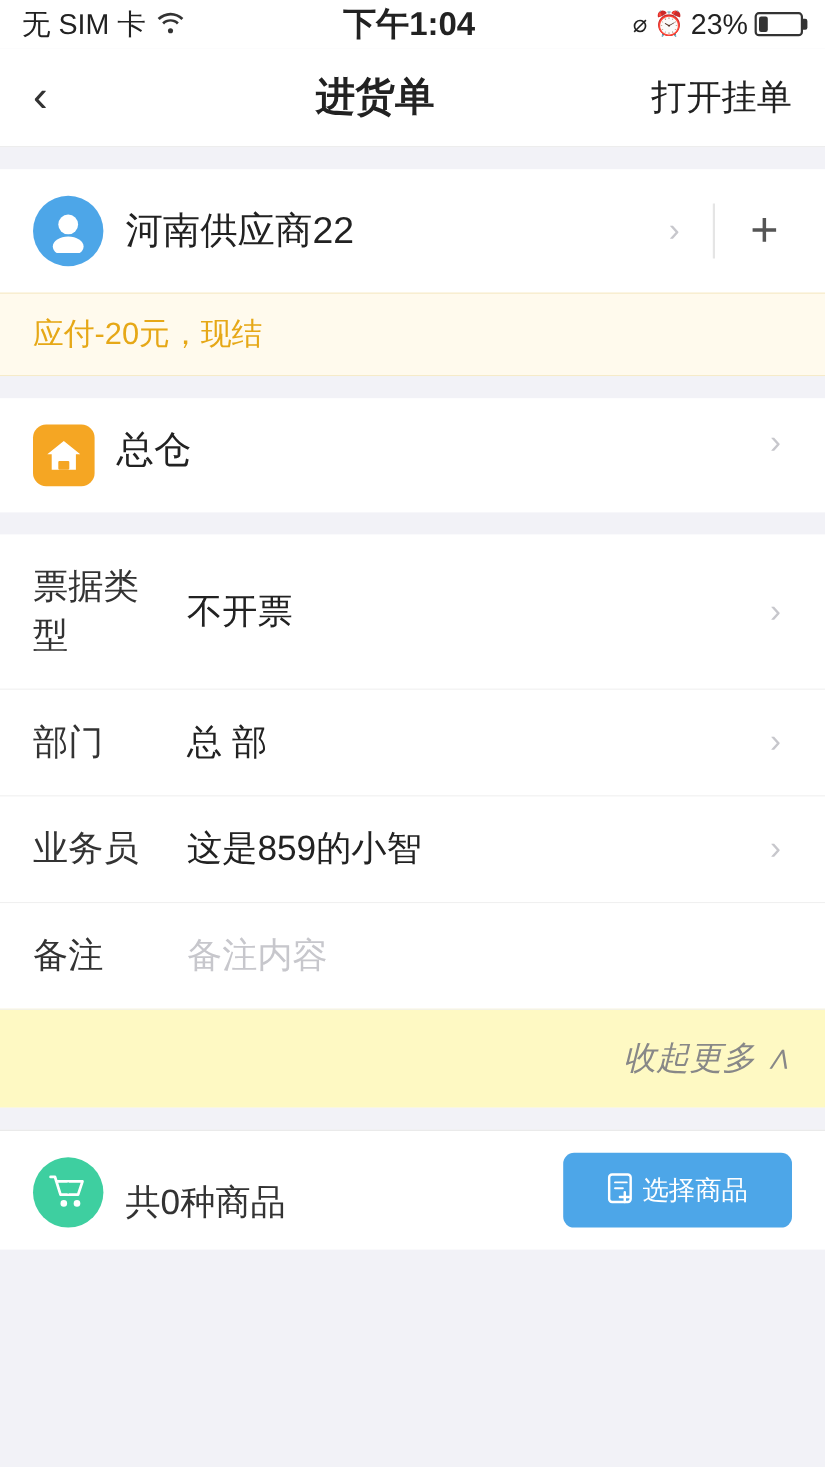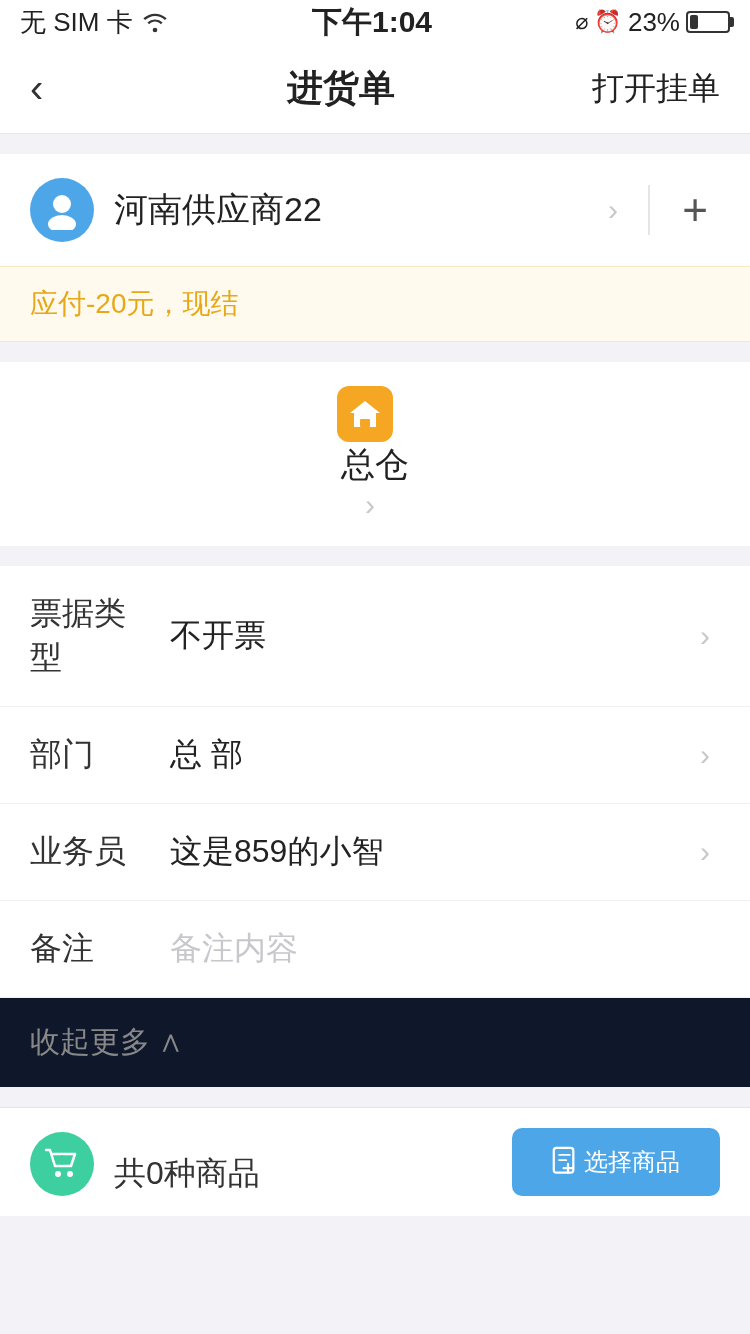--- a/index.html
+++ b/index.html
@@ -19,21 +19,21 @@
       background: #fff;
       display: flex;
       align-items: center;
       justify-content: space-between;
       padding: 0 20px;
       font-size: 26px;
       font-weight: 500;
     }
     .status-left {
       display: flex;
-      align-items: flex-end;
+      align-items: center;
       gap: 8px;
     }
     .status-center {
       font-size: 30px;
       font-weight: 600;
     }
     .status-right {
       display: flex;
       align-items: center;
       gap: 6px;
@@ -157,24 +157,22 @@
       padding: 18px 30px;
       font-size: 28px;
       color: #e6a817;
       border-top: 1px solid #f5e9c5;
       border-bottom: 1px solid #f5e9c5;
     }
 
     
     .warehouse-row {
       display: flex;
-      align-items: center;
       padding: 24px 30px;
       background: #fff;
-      flex-direction: column;
     }
     .warehouse-icon {
       width: 56px;
       height: 56px;
       border-radius: 12px;
       background: #f5a623;
       display: flex;
       align-items: center;
       justify-content: center;
       margin-right: 20px;
@@ -210,26 +208,27 @@
       font-size: 32px;
       color: #222;
       padding-left: 20px;
     }
     .form-value.placeholder {
       color: #c7c7cc;
     }
 
     
     .collapse-row {
-      background: #0f172a;
+      background: #fef9c3;
       border-top: 1px solid #f0f0f0;
       padding: 24px 30px;
-      text-align: left;
+      text-align: right;
       font-size: 30px;
       color: #888;
+      font-style: italic;
     }
 
     
     .bottom-bar {
       display: flex;
       align-items: flex-end;
       padding: 20px 30px;
       background: #fff;
       border-top: 1px solid #e5e5e5;
       gap: 20px;

